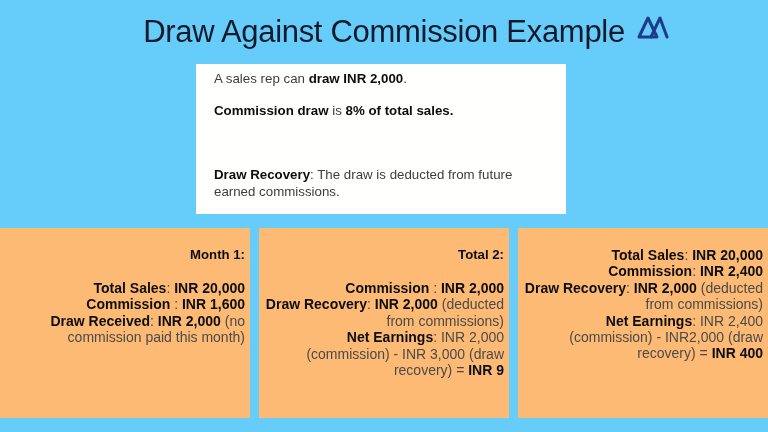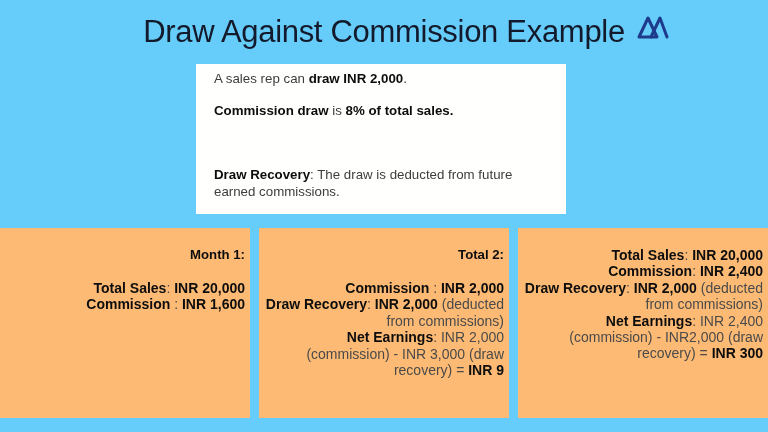--- a/index.html
+++ b/index.html
@@ -138,33 +138,34 @@
     <p class="callout-line"><b>Commission draw</b><span> is </span><b>8% of total sales.</b></p>
     <p class="callout-line"><b>Draw Recovery</b><span>: The draw is deducted from future earned commissions.</span></p>
   </div>
 
   <div class="months">
     <div class="month-card">
       <div class="month-heading">Month 1:</div>
       <div class="month-body">
           <span class="ln"><b>Total Sales</b><span>: </span><b>INR 20,000</b></span>
           <span class="ln"><b>Commission </b><span>: </span><b>INR 1,600</b></span>
+          <span class="ln"><b>Draw Received</b><span>: </span><b>INR 2,000</b><span> (no commission paid this month)</span></span>
         </div>
     </div>
     <div class="month-card">
       <div class="month-heading">Total 2:</div>
       <div class="month-body">
           <span class="ln"><b>Commission </b><span>: </span><b>INR 2,000</b></span>
           <span class="ln"><b>Draw Recovery</b><span>: </span><b>INR 2,000</b><span> (deducted from commissions)</span></span>
           <span class="ln"><b>Net Earnings</b><span>: INR 2,000 (commission) - INR 3,000 (draw recovery) = </span><b>INR 9</b></span>
         </div>
     </div>
     <div class="month-card">
       <div class="month-body">
           <span class="ln"><b>Total Sales</b><span>: </span><b>INR 20,000</b></span>
           <span class="ln"><b>Commission</b><span>: </span><b>INR 2,400</b></span>
           <span class="ln"><b>Draw Recovery</b><span>: </span><b>INR 2,000</b><span> (deducted from commissions)</span></span>
-          <span class="ln"><b>Net Earnings</b><span>: INR 2,400 (commission) - INR2,000 (draw recovery) = </span><b>INR 300</b></span>
+          <span class="ln"><b>Net Earnings</b><span>: INR 2,400 (commission) - INR2,000 (draw recovery) = </span><b>INR 400</b></span>
         </div>
     </div>
   </div>
 
 </div>
 
 </body></html>

